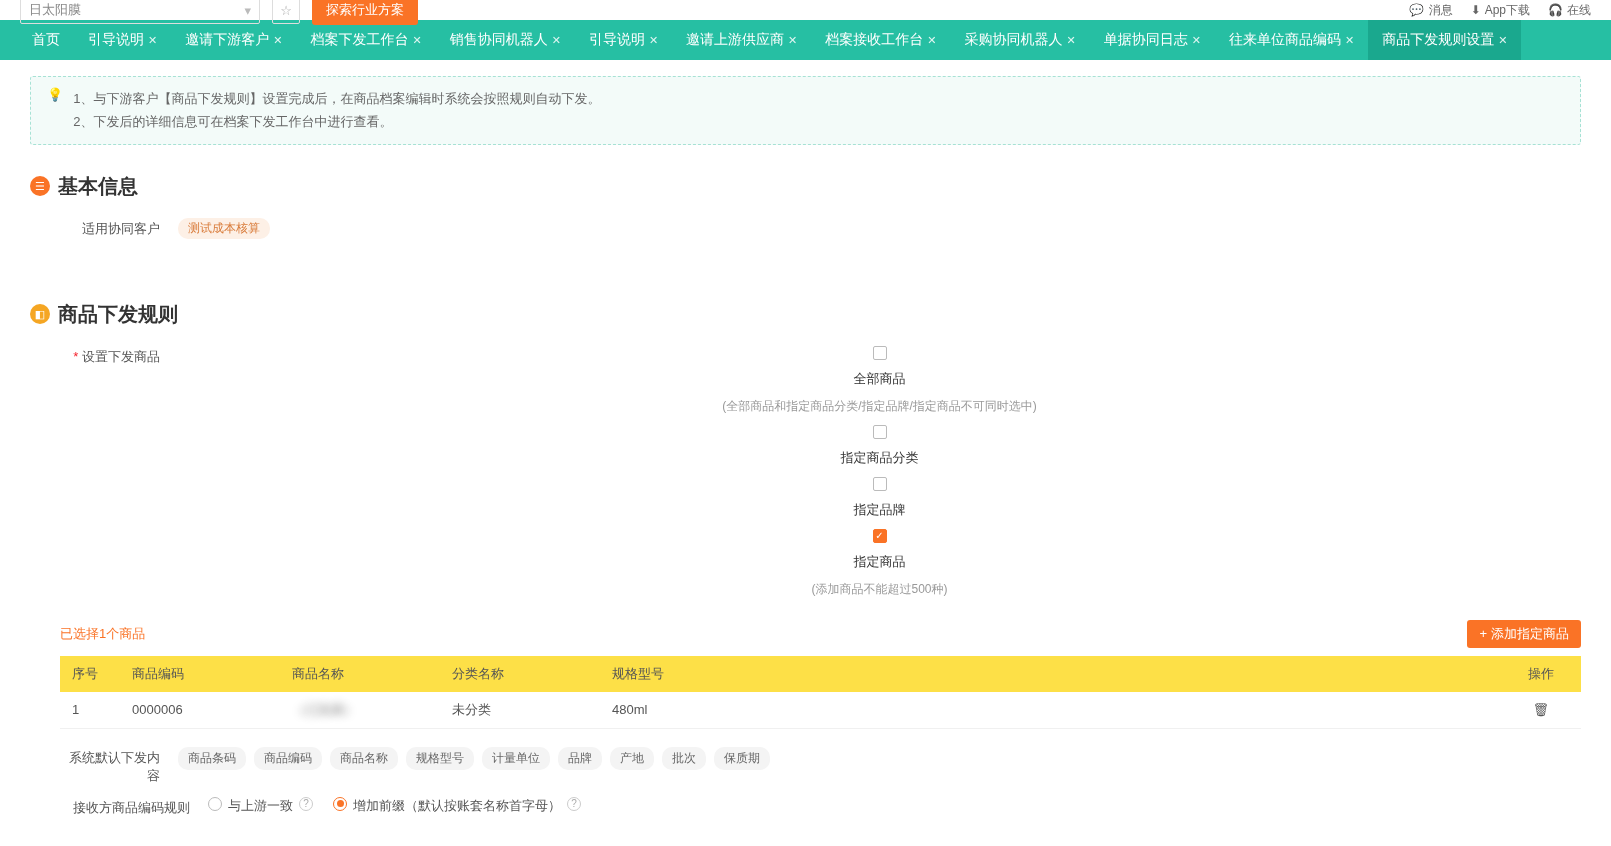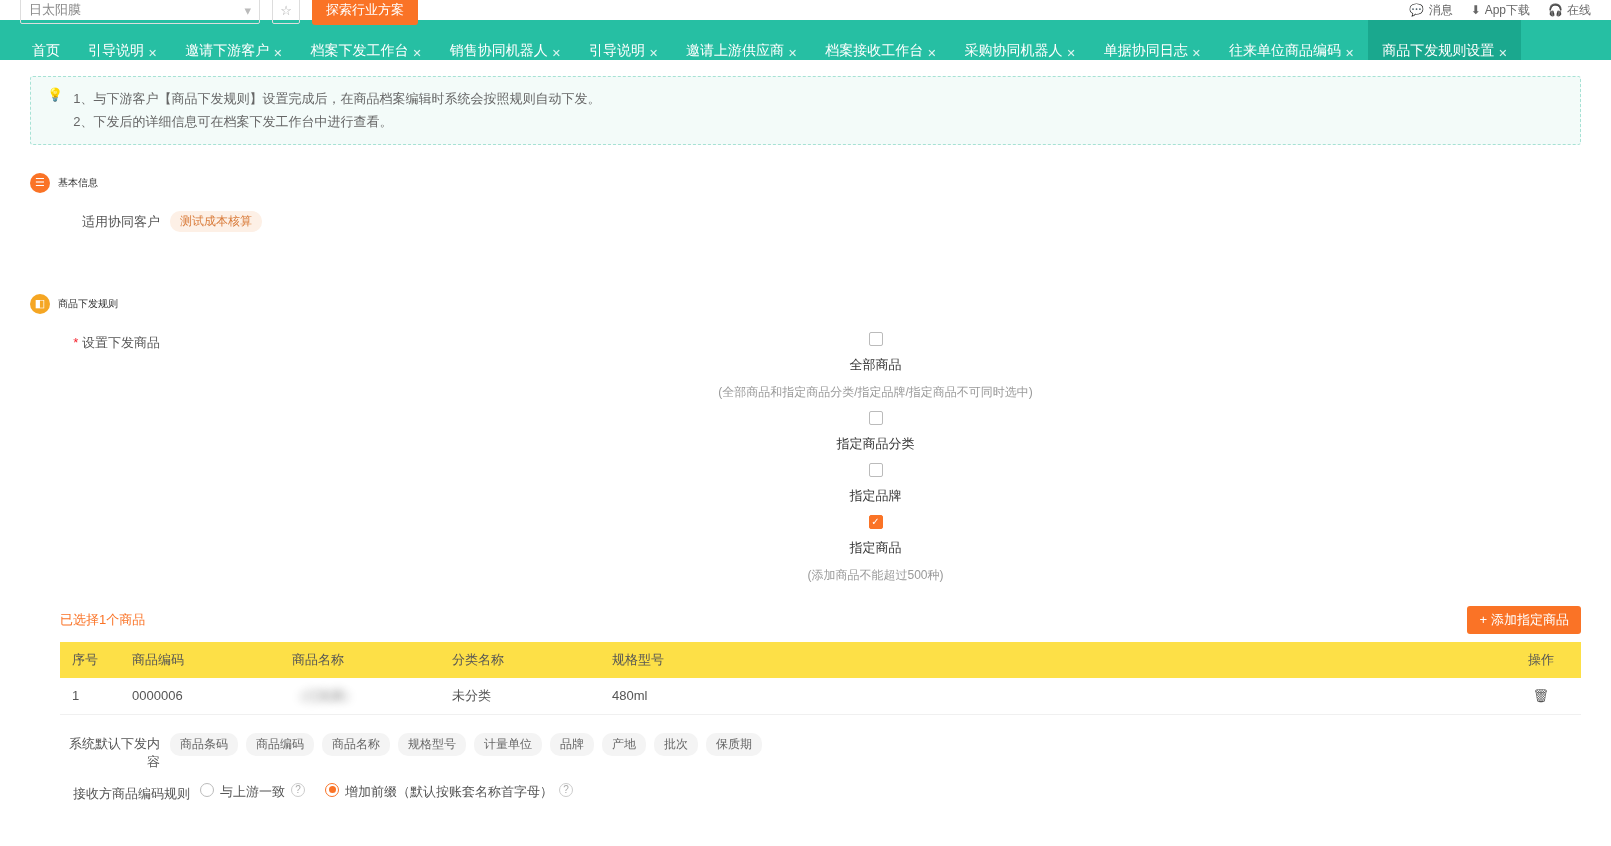--- a/index.html
+++ b/index.html
@@ -6,36 +6,36 @@
 body { font-family: "Microsoft YaHei", Arial, sans-serif; font-size: 13px; color: #333; background: #fff; }
 
 .topbar { display: flex; align-items: center; padding: 4px 20px; height: 20px; gap: 12px; }
 .search-box { width: 240px; height: 28px; border: 1px solid #ddd; border-radius: 2px; padding: 0 8px; display: flex; align-items: center; gap: 6px; color: #888; }
 .star-btn { width: 28px; height: 28px; border: 1px solid #ddd; border-radius: 2px; display: flex; align-items: center; justify-content: center; color: #aaa; }
 .orange-btn { background: #fa7326; color: #fff; padding: 6px 14px; border-radius: 3px; font-size: 13px; }
 .topbar-right { margin-left: auto; display: flex; gap: 18px; color: #666; font-size: 12px; align-items: center; }
 .tri { display: flex; align-items: center; gap: 4px; }
 
 .navbar { background: #26bfa3; display: flex; align-items: center; height: 40px; padding-left: 18px; overflow: hidden; }
-.nav-item { color: #fff; padding: 0 14px; height: 40px; display: flex; align-items: flex-end; gap: 4px; font-size: 14px; white-space: nowrap; cursor: pointer; }
+.nav-item { color: #fff; padding: 0 14px; height: 40px; display: flex; align-items: center; gap: 4px; font-size: 14px; white-space: nowrap; cursor: pointer; }
 .nav-item.active { background: #1aa88e; }
 .nav-close { font-size: 11px; opacity: .85; }
 
 .page { padding: 0; }
 .tip-box { border: 1px dashed #a7e2d5; background: #f3fbf9; margin: 16px 30px 14px 30px; padding: 10px 16px; border-radius: 3px; display: flex; gap: 10px; }
 .tip-icon { color: #f5a623; }
 .tip-text { color: #666; line-height: 1.8; font-size: 13px; }
 
 .section { margin: 0 30px 16px 30px; padding: 14px 0 20px 0; border-bottom: 0; }
 .section + .section { border-top: 0; }
 .sec-head { display: flex; align-items: center; gap: 8px; margin-bottom: 18px; }
 .sec-icon { width: 20px; height: 20px; border-radius: 50%; display: flex; align-items: center; justify-content: center; color: #fff; font-size: 11px; }
-.sec-title { font-size: 10px; font-weight: 400; color: #333; }
-
-.form-row { display: flex; align-items: flex-start; gap: 10px; margin-bottom: 12px; padding-left: 30px; }
+.sec-title { font-size: 20px; font-weight: 700; color: #333; }
+
+.form-row { display: flex; align-items: flex-start; gap: 18px; margin-bottom: 12px; padding-left: 30px; }
 .form-label { width: 100px; text-align: right; color: #555; padding-top: 2px; font-size: 13px; }
 .form-label.req::before { content: "* "; color: #f5222d; }
 .form-body { flex: 1; }
 
 .tag-chip { display: inline-block; background: #fdf0e6; color: #d97b3a; padding: 2px 10px; border-radius: 10px; font-size: 12px; }
 
 .chk-line { display: flex; align-items: center; gap: 10px; margin-bottom: 10px; flex-direction: column; }
 .chk-hint { color: #999; font-size: 12px; }
 .chk-box { width: 14px; height: 14px; border: 1px solid #bbb; border-radius: 2px; display: inline-flex; align-items: center; justify-content: center; background: #fff; }
 .chk-box.checked { background: #fa7326; border-color: #fa7326; color: #fff; }

